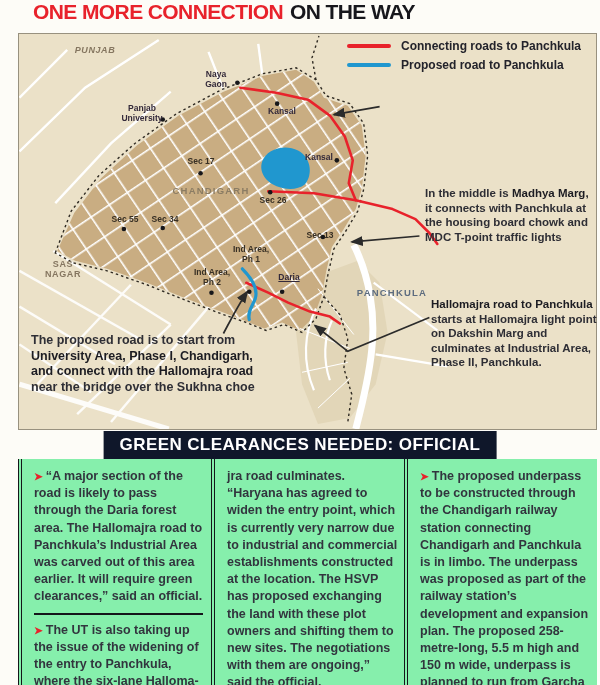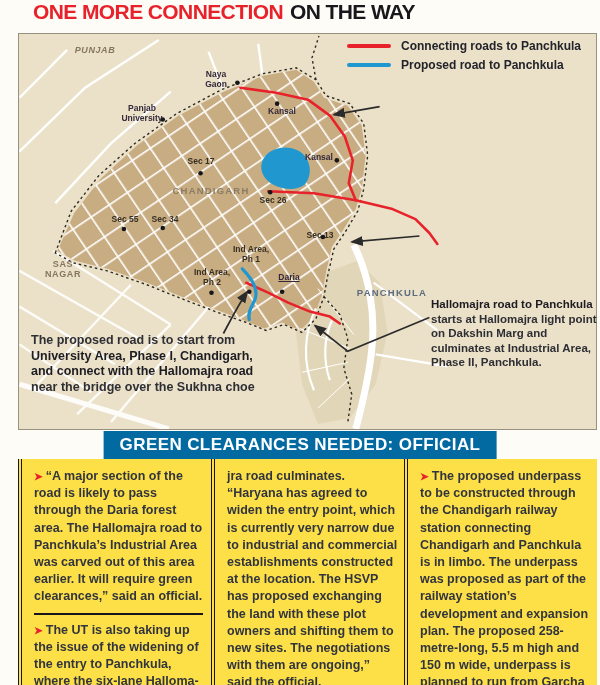--- a/index.html
+++ b/index.html
@@ -34,26 +34,26 @@
   .mlabel.place{color:#33293a;}
 
   
   .anno{position:absolute;font-size:11.5px;line-height:14.5px;font-weight:600;
         color:#2e2e35;}
   .anno b{font-weight:800;color:#1c1c22;}
   .anno.big{font-size:12.5px;line-height:15.5px;}
 
   
   .sec-header{position:absolute;top:431px;left:50%;transform:translateX(-50%);
-              background:#0369a1;color:#fff;font-weight:800;font-size:17px;
+              background:#0f172a;color:#fff;font-weight:800;font-size:17px;
               letter-spacing:0.4px;padding:4px 16px;white-space:nowrap;}
 
   
   .cols{position:absolute;left:18px;top:459px;width:579px;height:226px;
-        display:flex;background:#fde047;}
+        display:flex;background:#86efac;}
   .vdiv{width:2px;border-left:1.5px solid #15151a;border-right:1.5px solid #15151a;
         flex:0 0 auto;}
   .col{flex:1 1 0;padding:9px 6px 0 12px;font-size:12.5px;line-height:17.2px;
        font-weight:700;color:#32353e;}
   .bullet{color:#e8222b;font-size:10.5px;margin-right:3px;}
   .col p{margin:0;}
   .hrule{border:none;border-top:2.5px solid #15151a;margin:7px 2px 7px 0;}
 </style>
 </head>
 <body>
@@ -193,20 +193,23 @@
     <div class="mlabel" style="left:234px;top:162px;width:40px;">Sec 26</div>
     <div class="mlabel" style="left:86px;top:181px;width:40px;">Sec 55</div>
     <div class="mlabel" style="left:126px;top:181px;width:40px;">Sec 34</div>
     <div class="mlabel" style="left:281px;top:197px;width:40px;">Sec 13</div>
     <div class="mlabel region" style="left:22px;top:226px;width:44px;">SAS NAGAR</div>
     <div class="mlabel" style="left:209px;top:211px;width:46px;">Ind Area, Ph 1</div>
     <div class="mlabel" style="left:170px;top:234px;width:46px;">Ind Area, Ph 2</div>
     <div class="mlabel place" style="left:250px;top:239px;width:40px;text-decoration:underline;">Daria</div>
     <div class="mlabel pkl" style="left:323px;top:254px;width:100px;">PANCHKULA</div>
 
+    <div class="anno" style="left:406px;top:152px;width:172px;">
+      <span>In the middle is </span><b>Madhya Marg,</b><span> it connects with Panchkula at the housing board chowk and MDC T-point traffic lights</span>
+    </div>
     <div class="anno" style="left:412px;top:263px;width:166px;">
       <b>Hallomajra road to Panchkula</b><span> starts at Hallomajra light point on Dakshin Marg and culminates at Industrial Area, Phase II, Panchkula.</span>
     </div>
     <div class="anno big" style="left:12px;top:299px;width:228px;">
       <span>The proposed road is to start from </span><b>University Area, Phase I, Chandigarh, and connect with the Hallomajra road</b><span> near the bridge over the Sukhna choe</span>
     </div>
   </div>
 
   <div class="sec-header">GREEN CLEARANCES NEEDED: OFFICIAL</div>
 

